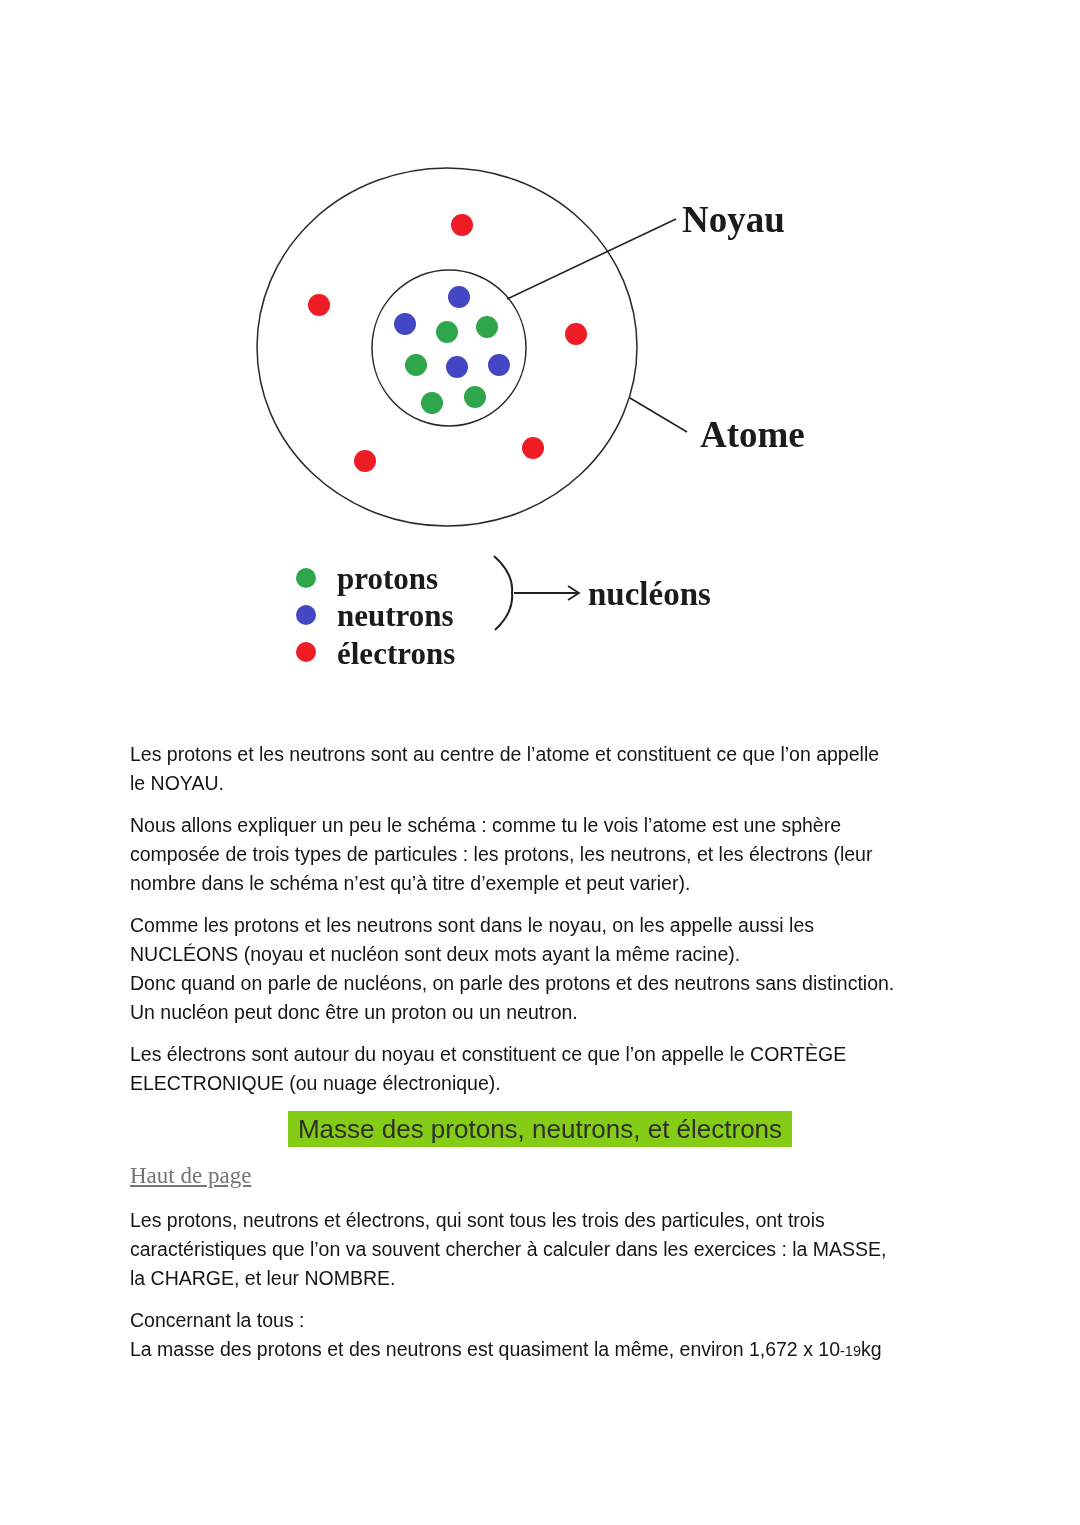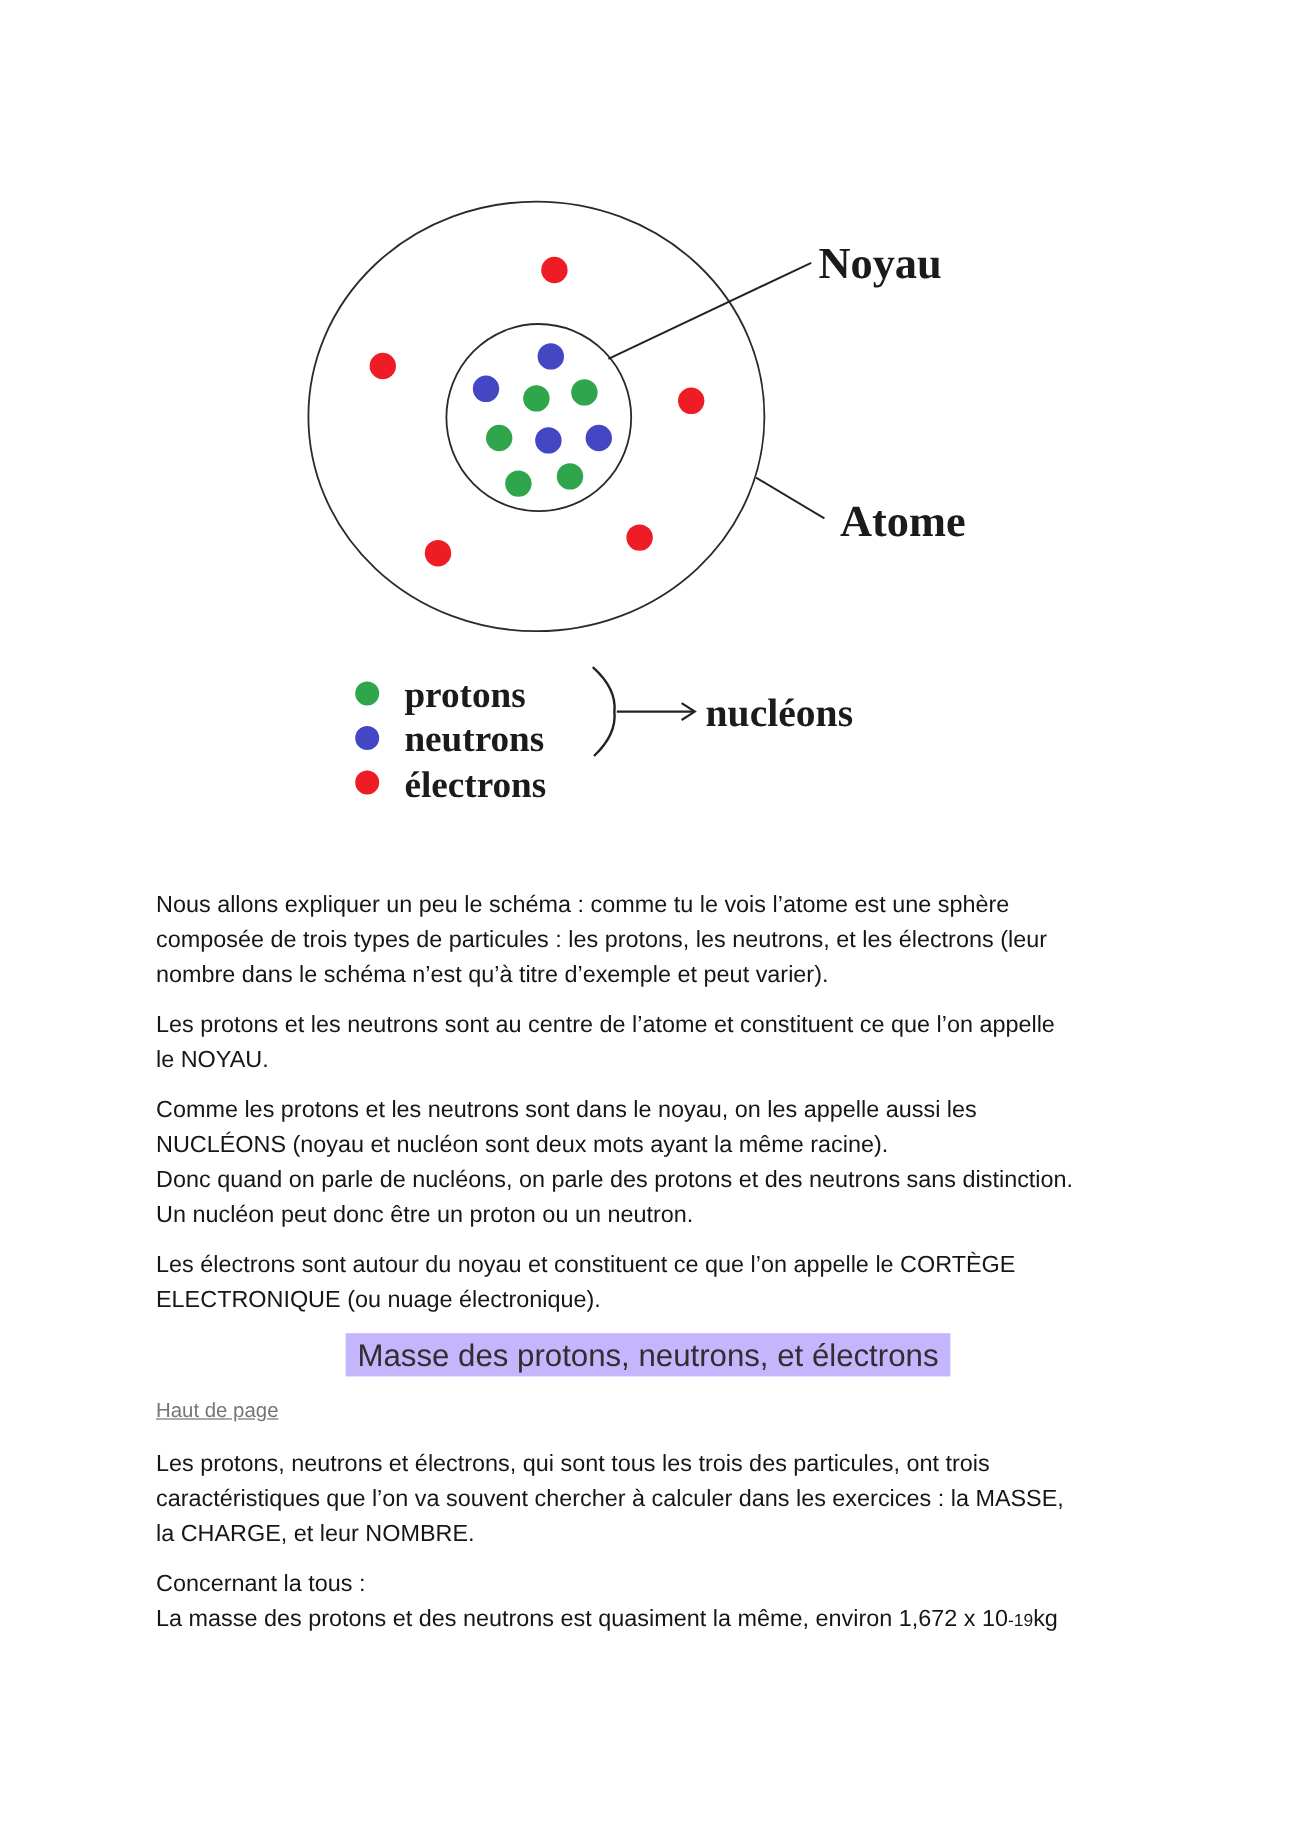--- a/index.html
+++ b/index.html
@@ -6,24 +6,24 @@
   .page{position:relative;width:964px;height:1525px;background:#ffffff;overflow:hidden;
         font-family:"Liberation Sans", sans-serif;color:#161616;}
   .diagram{position:absolute;left:0;top:0;}
   .diagram text{font-family:"Liberation Serif", serif;font-weight:700;fill:#1b1b1b;}
   .lbl-big{font-size:37px;}
   .lbl-legend{font-size:31px;}
   .lbl-nucleons{font-size:33px;}
   .textcol{position:absolute;left:130px;top:740px;width:845px;}
   .para{margin:0 0 13px 0;font-size:19.5px;line-height:29px;white-space:pre-line;}
   .heading-row{width:820px;text-align:center;margin:8px 0 14px 0;}
-  .heading-highlight{display:inline-block;background:#c4b5fd;color:#2f2f2f;
+  .heading-highlight{display:inline-block;background:#84cc16;color:#2f2f2f;
         font-size:26px;line-height:36px;padding:0 10px;}
   .toplink{display:inline-block;color:#757575;text-decoration:underline;
-        font-size:17px;line-height:29px;margin:0 0 16px 0;cursor:pointer;}
+        font-size:23px;line-height:29px;margin:0 0 16px 0;cursor:pointer;font-family:Liberation Serif, serif;}
   .exp{font-size:14.5px;}
   .emoji-line{margin-top:6px;white-space:normal;}
   .smiley{vertical-align:-7px;margin:0 1px;}
 </style>
 </head>
 <body>
 
 <div class="page">
 
   <svg class="diagram" width="1080" height="710" viewBox="0 0 1080 710">
@@ -62,25 +62,25 @@
     <circle cx="306" cy="652" r="10" fill="#ee1c25"></circle>
     <text class="lbl-legend" x="337" y="664">électrons</text>
 
     <path d="M 494 556 Q 514 574 512 593 Q 514 612 495 630" fill="none" stroke="#222222" stroke-width="2"></path>
     <line x1="514" y1="593" x2="578" y2="593" stroke="#222222" stroke-width="1.8"></line>
     <polyline points="568,586 579,593 568,600" fill="none" stroke="#222222" stroke-width="1.8"></polyline>
     <text class="lbl-nucleons" x="588" y="605">nucléons</text>
   </svg>
 
   <div class="textcol">
+    <p class="para">Les protons et les neutrons sont au centre de l’atome et constituent ce que l’on appelle
+le NOYAU.</p>
     <p class="para">Nous allons expliquer un peu le schéma : comme tu le vois l’atome est une sphère
 composée de trois types de particules : les protons, les neutrons, et les électrons (leur
 nombre dans le schéma n’est qu’à titre d’exemple et peut varier).</p>
-    <p class="para">Les protons et les neutrons sont au centre de l’atome et constituent ce que l’on appelle
-le NOYAU.</p>
     <p class="para">Comme les protons et les neutrons sont dans le noyau, on les appelle aussi les
 NUCLÉONS (noyau et nucléon sont deux mots ayant la même racine).
 Donc quand on parle de nucléons, on parle des protons et des neutrons sans distinction.
 Un nucléon peut donc être un proton ou un neutron.</p>
     <p class="para">Les électrons sont autour du noyau et constituent ce que l’on appelle le CORTÈGE
 ELECTRONIQUE (ou nuage électronique).</p>
 
     <div class="heading-row">
       <span class="heading-highlight">Masse des protons, neutrons, et électrons</span>
     </div>

